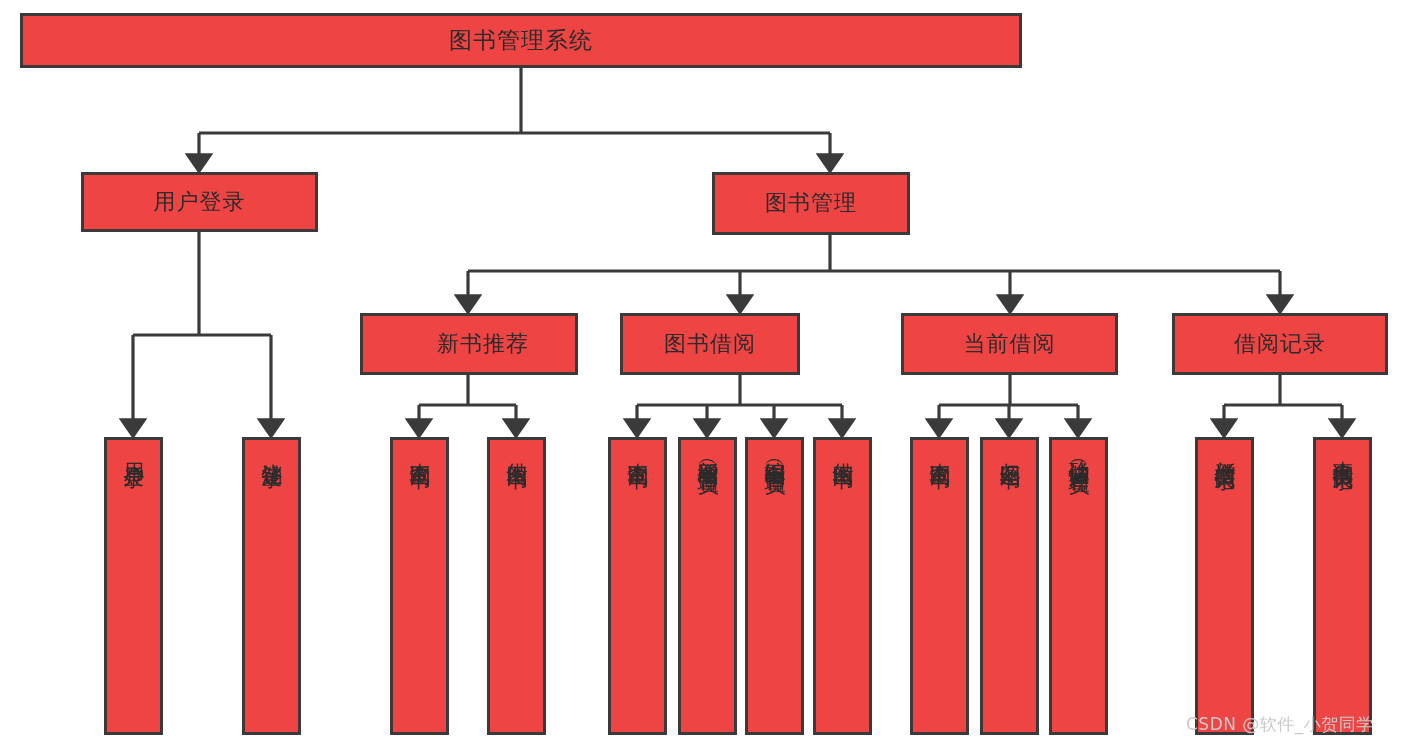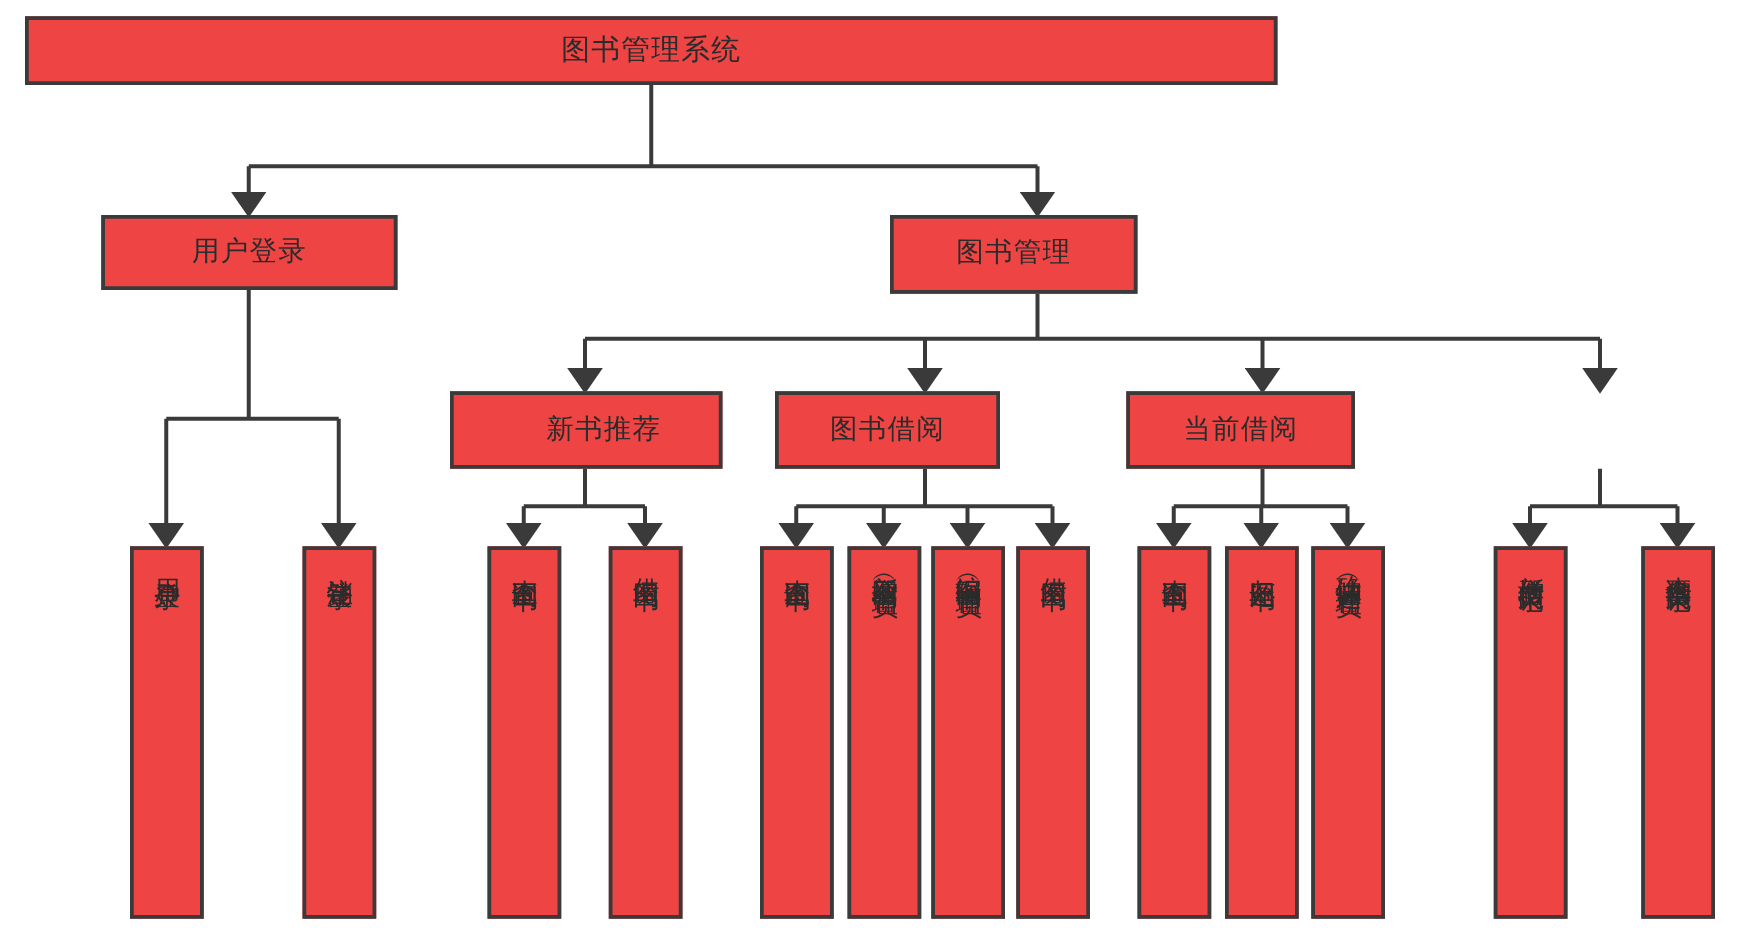--- a/index.html
+++ b/index.html
@@ -135,22 +135,25 @@
   <div class="node-box" style="left:712px; top:172px; width:198px; height:63px;">
     <span class="node-label-h">图书管理</span>
   </div>
 
   <div class="node-box" style="left:360px; top:313px; width:218px; height:62px;padding-left:28px;">
     <span class="node-label-h">新书推荐</span>
   </div>
   <div class="node-box" style="left:620px; top:313px; width:180px; height:62px;">
     <span class="node-label-h">图书借阅</span>
   </div>
-  <div class="node-box" style="left:901px; top:313px; width:183px; height:62px;">
+  <div class="node-box" style="left:901px; top:313px; width:217px; height:62px;">
     <span class="node-label-h">当前借阅</span>
+  </div>
+  <div class="node-box" style="left:1172px; top:313px; width:216px; height:62px;">
+    <span class="node-label-h">借阅记录</span>
   </div>
 
   <div class="node-box leaf-box" style="left:104px; top:437px; width:59px; height:298px;">
     <span class="node-label-v">用户登录</span>
   </div>
   <div class="node-box leaf-box" style="left:242px; top:437px; width:59px; height:298px;">
     <span class="node-label-v">注销登录</span>
   </div>
 
   <div class="node-box leaf-box" style="left:390px; top:437px; width:59px; height:298px;">
@@ -183,14 +186,15 @@
     <span class="node-label-v">确认归还（管理员）</span>
   </div>
 
   <div class="node-box leaf-box tall-text" style="left:1195px; top:437px; width:59px; height:298px;">
     <span class="node-label-v">新增借阅记录</span>
   </div>
   <div class="node-box leaf-box tall-text" style="left:1313px; top:437px; width:59px; height:298px;">
     <span class="node-label-v">查询借阅记录</span>
   </div>
 
+  <div id="watermark">CSDN @软件_小贺同学</div>
 
 </div>
 
 </body></html>

